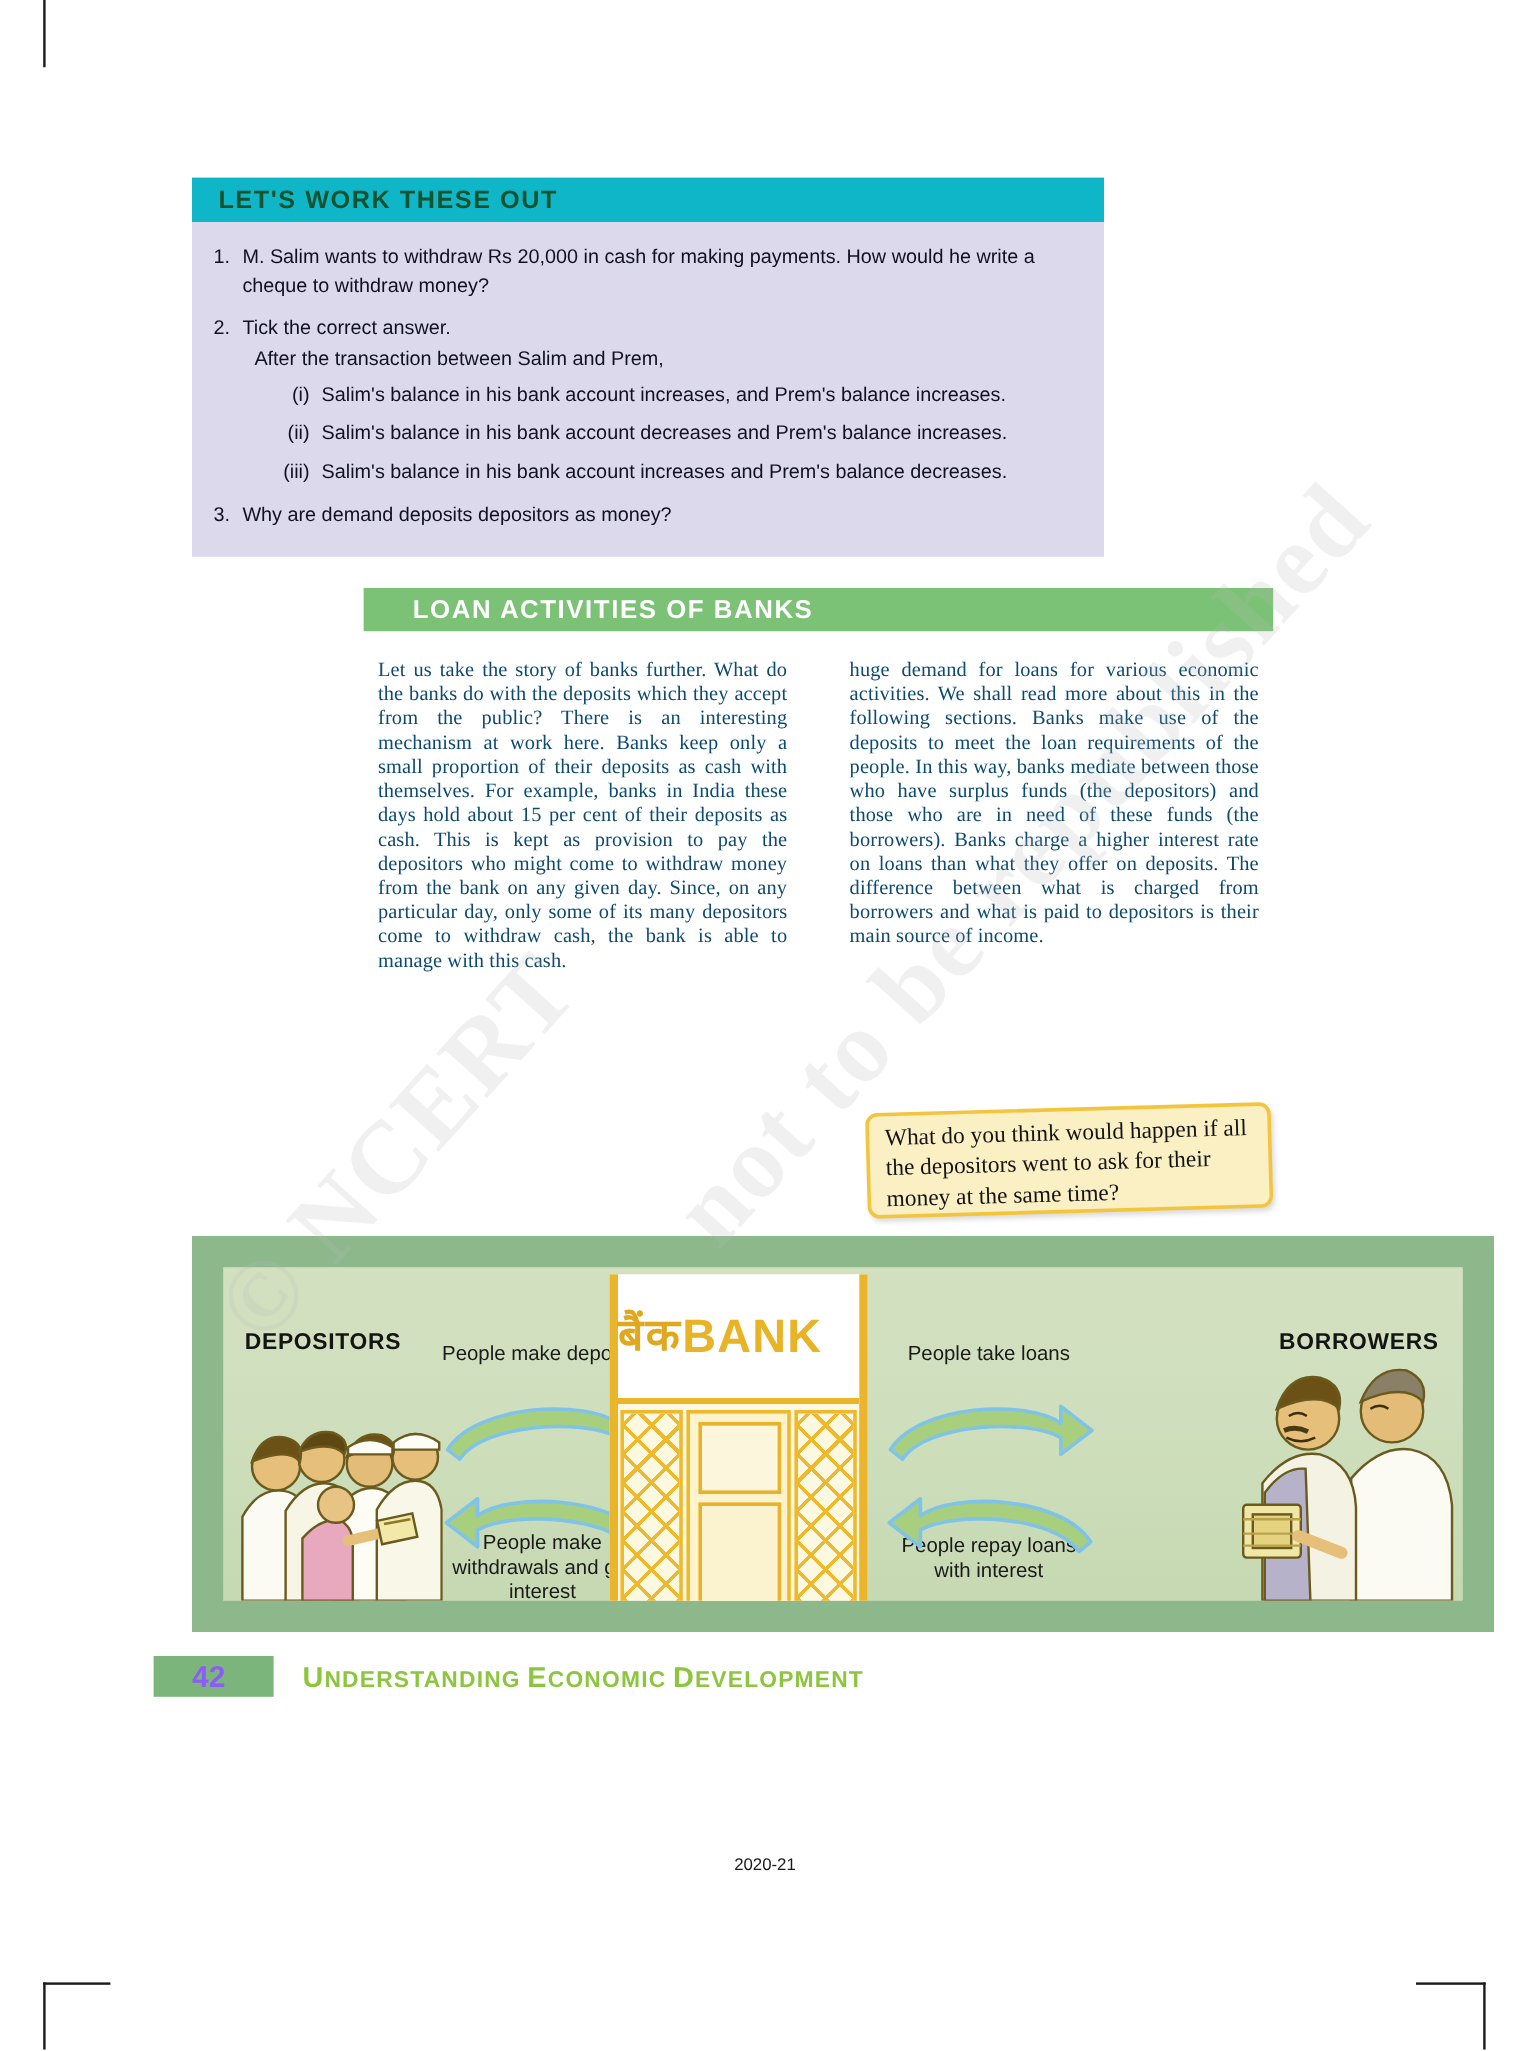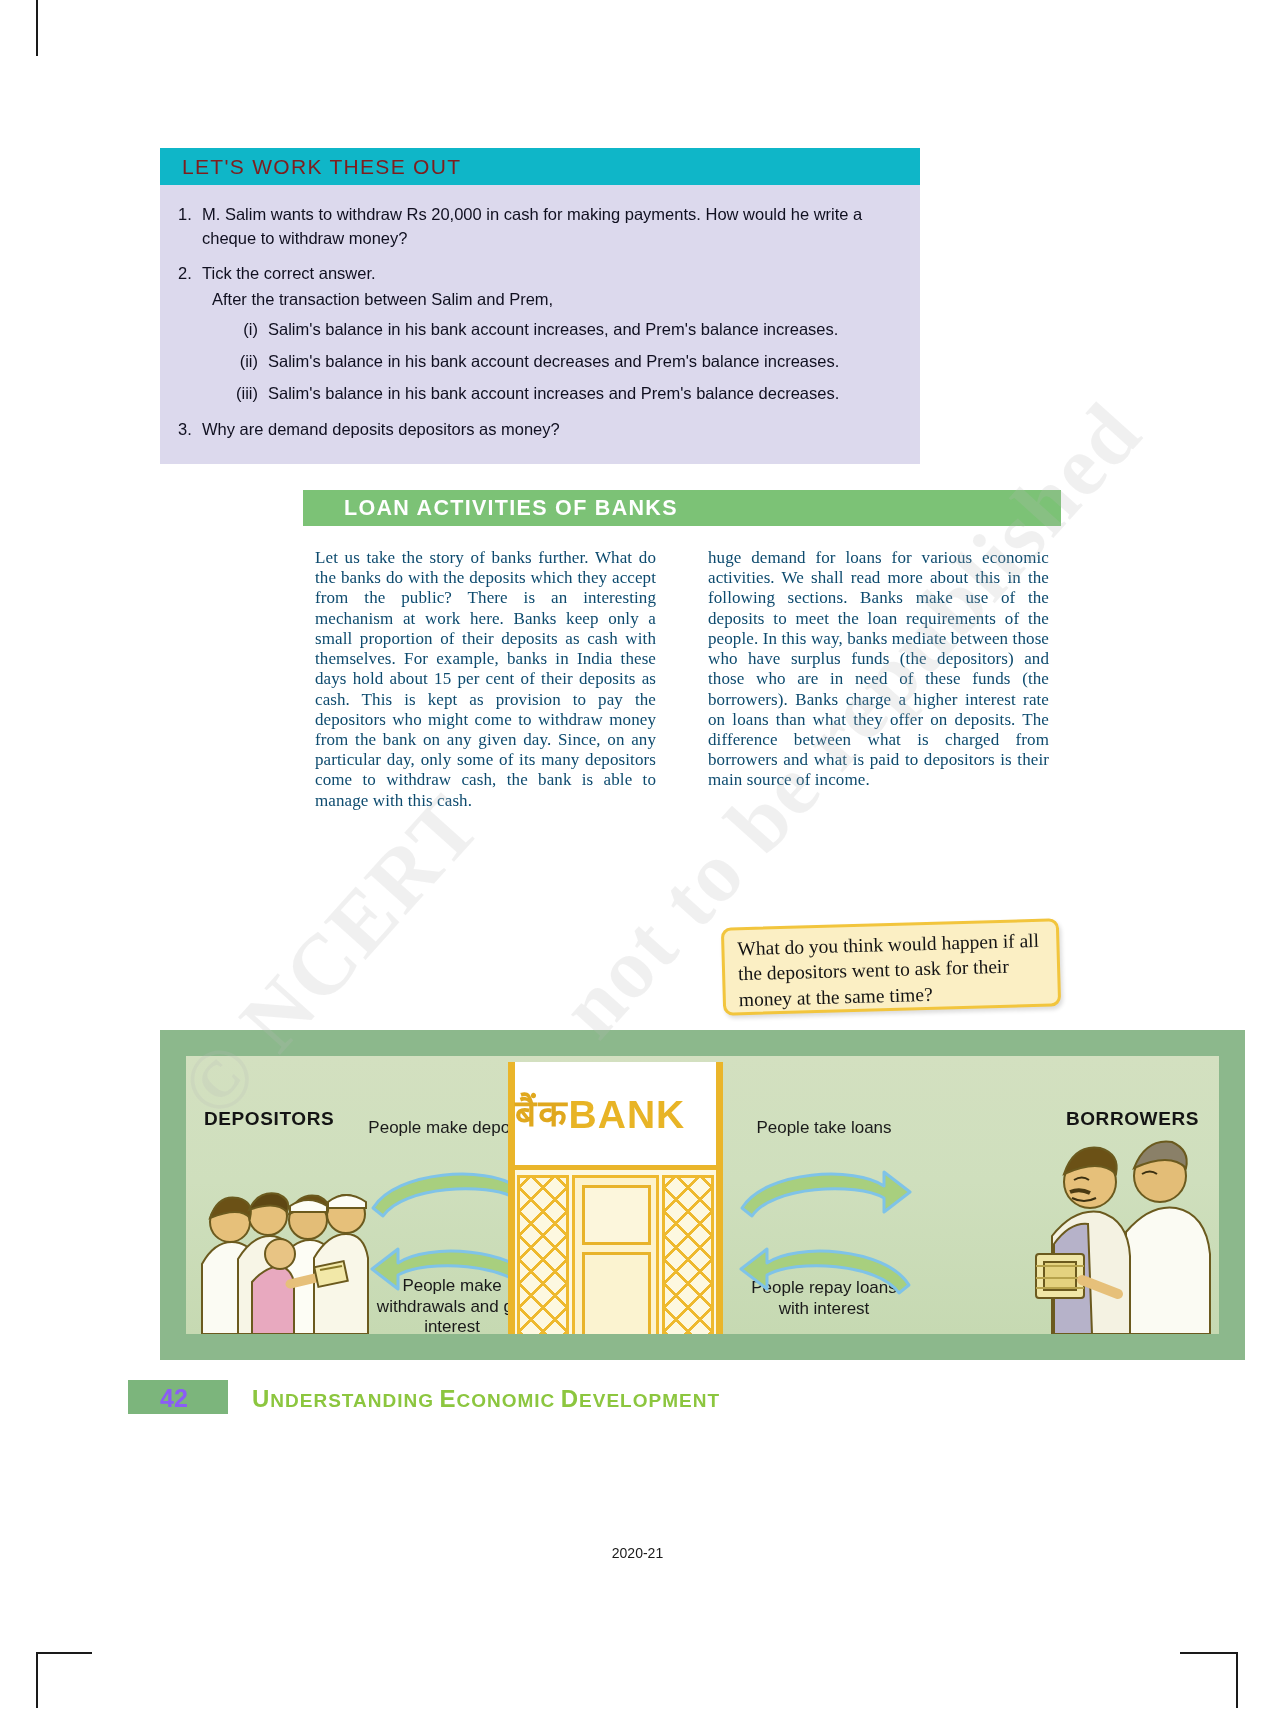--- a/index.html
+++ b/index.html
@@ -69,23 +69,23 @@
   .lwto-header {
     background: #0fb6c8;
     height: 37px;
     display: flex;
     align-items: center;
     padding-left: 22px;
     box-sizing: border-box;
   }
   .lwto-header-title {
     font-family: "Liberation Sans", sans-serif;
-    font-weight: normal;
+    font-weight: bold;
     font-size: 21px;
-    color: #7f1d1d;
+    color: #14532d;
     letter-spacing: 1.3px;
   }
   .lwto-body {
     background: #dcd9ed;
     padding: 18px 24px 22px 18px;
     box-sizing: border-box;
   }
   .q-row {
     display: flex;
     font-family: "Liberation Sans", sans-serif;

